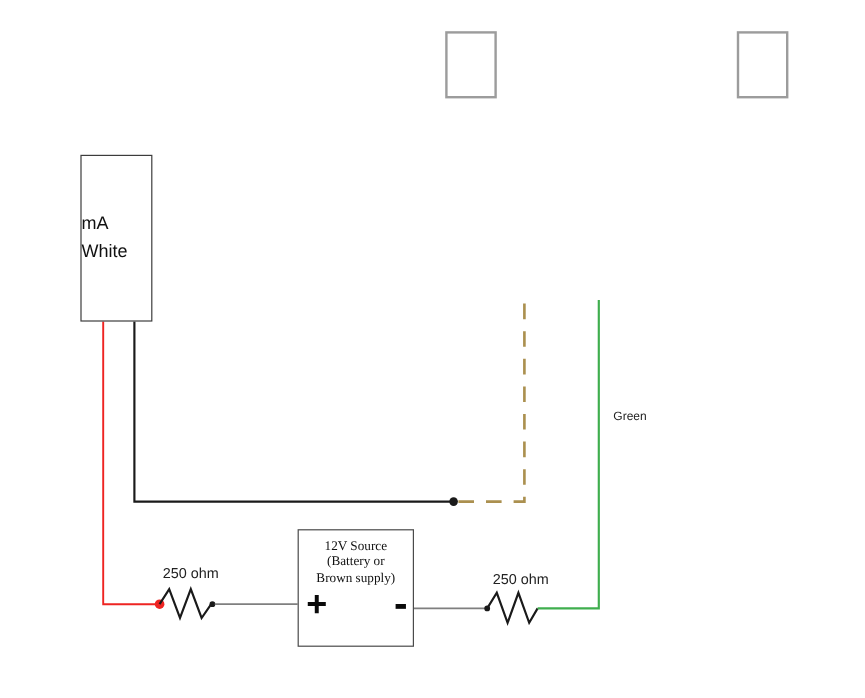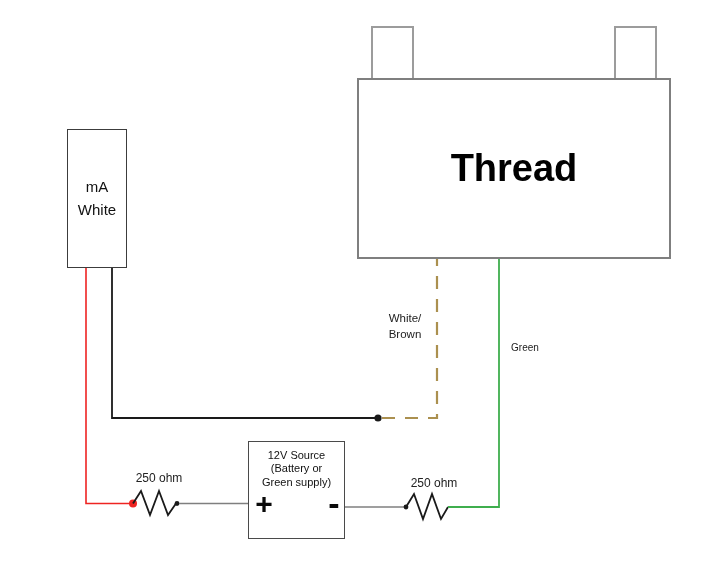--- a/index.html
+++ b/index.html
@@ -4,36 +4,36 @@
 <style>
   html,body{margin:0;padding:0;background:#ffffff;}
   .canvas{
     position:relative;width:721px;height:582px;background:#ffffff;overflow:hidden;
     font-family:"Liberation Sans", sans-serif;color:#1a1a1a;
   }
   .wires{position:absolute;left:0;top:0;z-index:1;}
   .box{position:absolute;background:#ffffff;box-sizing:border-box;z-index:2;}
   .sensor-box{
     left:67px;top:129px;width:60px;height:139px;border:1.5px solid #3c3c3c;
-    display:flex;flex-direction:column;align-items:center;justify-content:center;
+    display:flex;flex-direction:column;align-items:flex-start;justify-content:center;
     font-size:15px;line-height:1.5;color:#111;text-align:center;
   }
   .tab{position:absolute;background:#ffffff;box-sizing:border-box;border:2px solid #9c9c9c;z-index:1;}
   .tab-left{left:371px;top:26px;width:43px;height:56px;}
   .tab-right{left:614px;top:26px;width:43px;height:56px;}
   .thread-box{
     left:357px;top:78px;width:314px;height:181px;border:2px solid #7f7f7f;
     display:flex;align-items:center;justify-content:center;
     font-size:38px;font-weight:bold;color:#000;
   }
   .source-box{
     left:248px;top:441px;width:97px;height:98px;border:1.5px solid #4a4a4a;
     font-size:11px;line-height:1.22;text-align:center;color:#111;
   }
-  .source-text{padding-top:7px;}
+  .source-text{padding-top:7px;font-family:Liberation Serif, serif;}
   .terminal{position:absolute;font-weight:bold;color:#0a0a0a;text-align:center;line-height:1;}
   .term-plus{left:2px;top:47px;width:26px;font-size:30px;}
   .term-minus{left:73px;top:44px;width:24px;font-size:34px;}
   .lbl{position:absolute;z-index:3;text-align:center;color:#222;}
   .lbl-ohm-left{left:119px;top:471px;width:80px;font-size:12px;}
   .lbl-ohm-right{left:394px;top:476px;width:80px;font-size:12px;}
   .lbl-whitebrown{left:370px;top:310px;width:70px;font-size:11.5px;line-height:1.4;}
   .lbl-green{left:497px;top:342px;width:56px;font-size:10px;}
 </style>
 </head>
@@ -61,40 +61,33 @@
     <circle cx="406" cy="507" r="2.4" fill="#1a1a1a"></circle>
 
     <path d="M406,507 L414,494 L423,519 L432,494 L441,519 L448,507" fill="none" stroke-width="1.8" stroke="#1a1a1a"></path>
 
     <path d="M448,507 H499 V250" fill="none" stroke-width="1.8" stroke="#3fae4e"></path>
   </svg>
 
   <div class="tab tab-left"></div>
   <div class="tab tab-right"></div>
 
-  <div class="box thread-box">
-    <span>Thread</span>
-  </div>
 
   <div class="box sensor-box">
     <span>mA</span>
     <span>White</span>
   </div>
 
   <div class="box source-box">
     <div class="source-text">
       <div>12V Source</div>
       <div>(Battery or</div>
-      <div>Green supply)</div>
+      <div>Brown supply)</div>
     </div>
     <div class="terminal term-plus">+</div>
     <div class="terminal term-minus">-</div>
   </div>
 
-  <div class="lbl lbl-whitebrown">
-    <div>White/</div>
-    <div>Brown</div>
-  </div>
   <div class="lbl lbl-green">Green</div>
   <div class="lbl lbl-ohm-left">250 ohm</div>
   <div class="lbl lbl-ohm-right">250 ohm</div>
 
 </div>
 
 </body></html>

